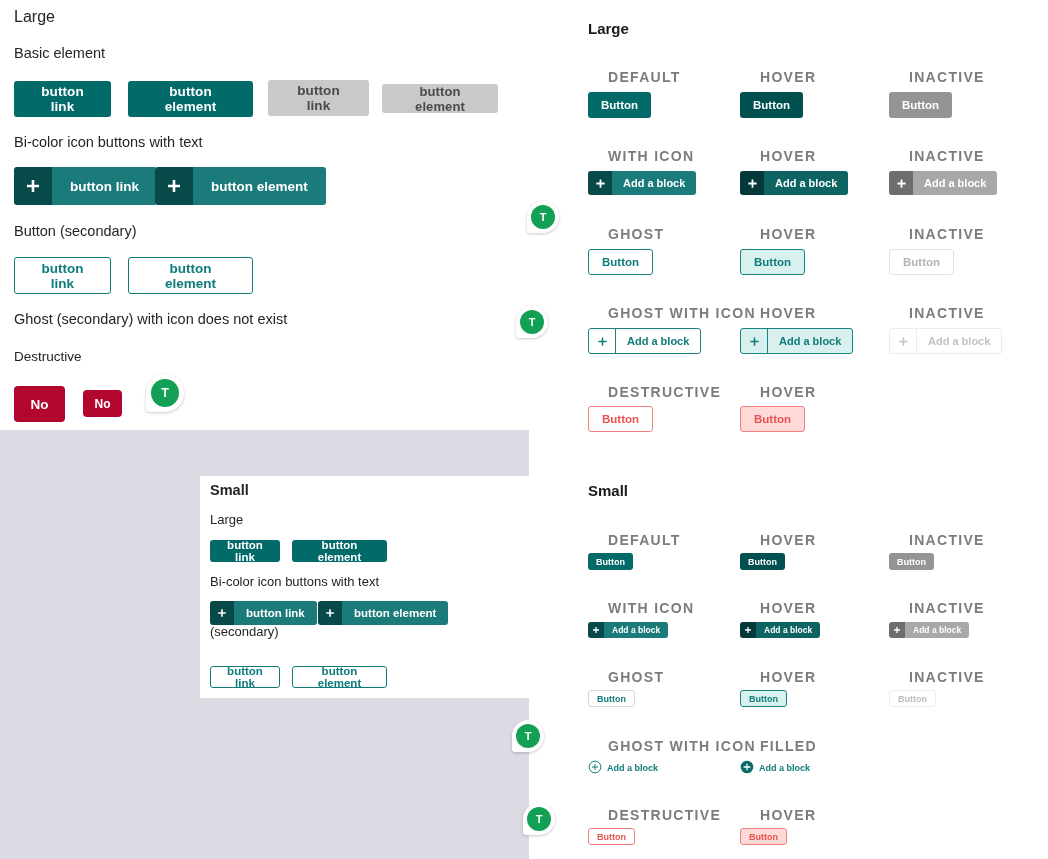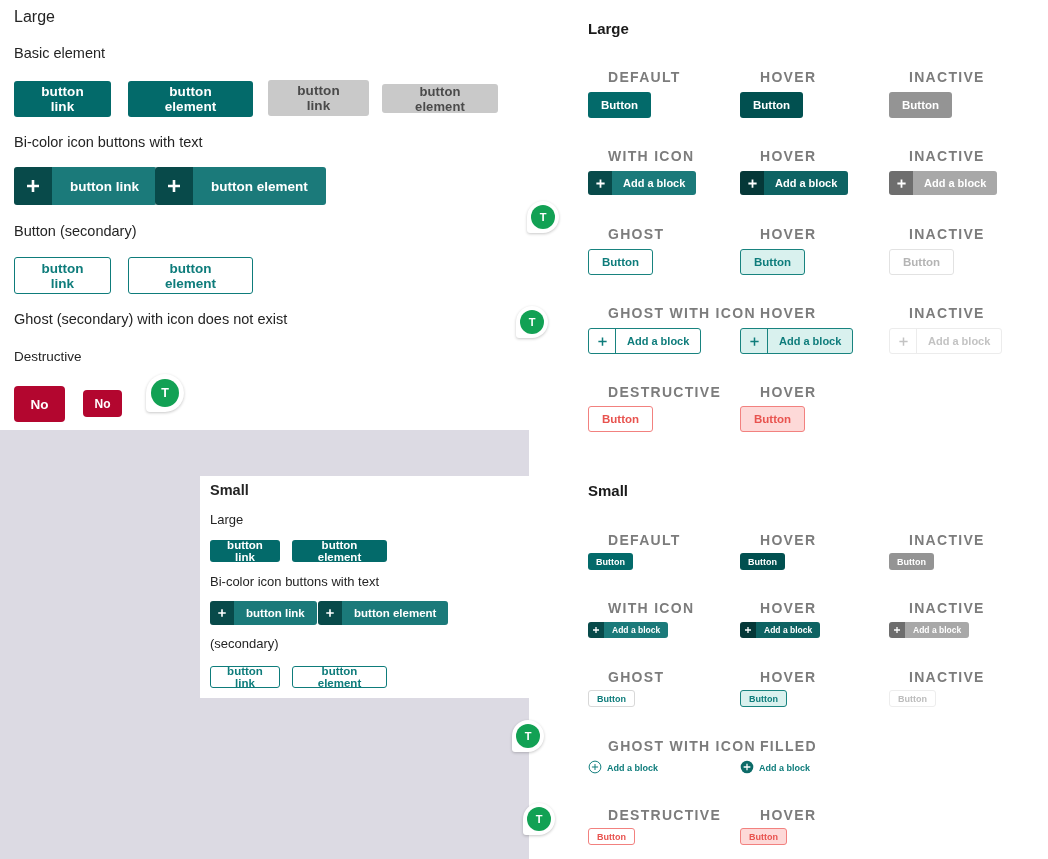--- a/index.html
+++ b/index.html
@@ -245,21 +245,21 @@
   </button>
   <button class="abs btn-sm-bicolor" style="left:118px;top:125px;">
     <span class="ic">
       <svg width="10" height="10" viewBox="0 0 16 16">
           <path d="M6.7 2h2.6v4.7H14v2.6H9.3V14H6.7V9.3H2V6.7h4.7z" fill="currentColor"></path>
         </svg>
     </span>
     <span class="lb">button element</span>
   </button>
 
-  <div class="abs card-sub" style="left:10px;top:160px;">(secondary)</div>
+  <div class="abs card-sub" style="left:10px;top:148px;">(secondary)</div>
   <button class="abs btn-sm-ghost" style="left:10px;top:190px;width:70px;">button link</button>
   <button class="abs btn-sm-ghost" style="left:92px;top:190px;width:95px;">button element</button>
 </div>
 
 <div id="right-column">
 
   <div class="abs spec-h" style="left:0;top:20px;">Large</div>
 
   <div class="cell spec-label" style="left:0;top:69px;">DEFAULT</div>
   <button class="cell r-solid" style="left:0;top:92px;">Button</button>

